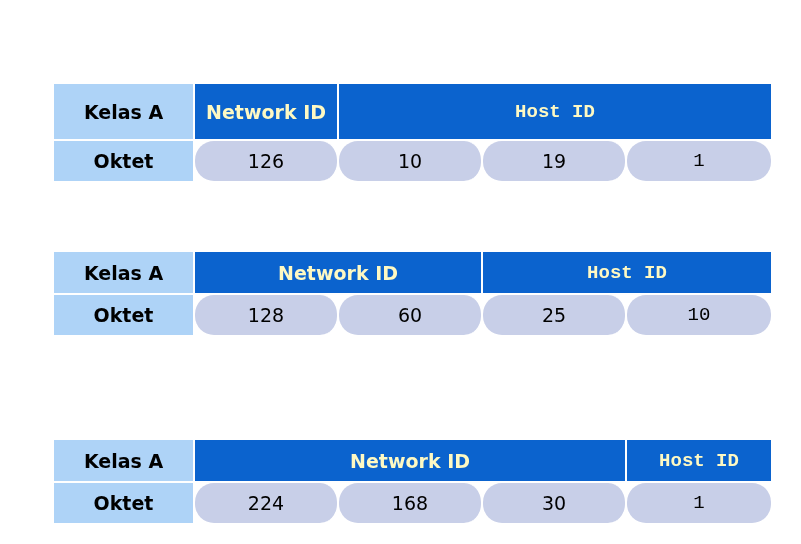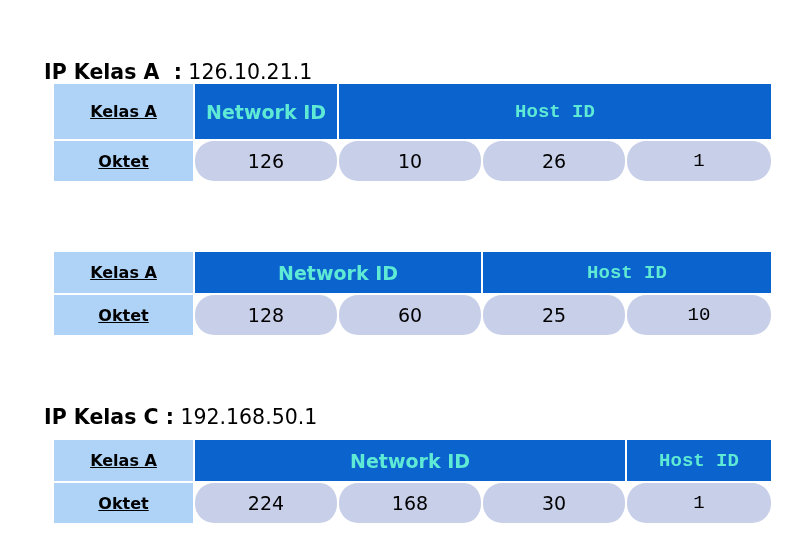--- a/index.html
+++ b/index.html
@@ -60,27 +60,26 @@
     font-family: Liberation Mono, monospace;
   }
   .ip-table tr:last-child td {
     border-bottom: none;
   }
 
   .cell-label {
     background: #aed3f7;
     color: #000000;
     font-weight: bold;
-    font-size: 16px;
+    font-size: 19px;
     width: 141px;
-    text-decoration: underline;
   }
   .cell-head {
     background: #0b63ce;
-    color: #5eead4;
+    color: #fef9c3;
     font-weight: bold;
     font-size: 19px;
   }
   .cell-data {
     background: #c8cfe8;
     color: #000000;
     font-weight: normal;
     font-size: 19px;
     border-radius: 19px;
   }
@@ -98,43 +97,40 @@
   #title-b  { top: 208px; }
   #table-b  { top: 252px; }
   #title-c  { top: 378px; }
   #table-c  { top: 440px; }
 </style>
 </head>
 <body>
 
 <div class="page">
 
-  <div class="section-title" id="title-a">
-    <span class="lbl">IP Kelas A  :</span><span class="ip"> 126.10.21.1</span>
-  </div>
 
   <table class="ip-table t1" id="table-a">
     <colgroup>
       <col style="width:141px">
       <col style="width:144px">
       <col style="width:144px">
       <col style="width:144px">
       <col style="width:144px">
     </colgroup>
     <tbody>
       <tr class="row-head">
         <td class="cell-label">Kelas A</td>
         <td class="cell-head" colspan="1">Network ID</td>
         <td class="cell-head" colspan="3">Host ID</td>
       </tr>
       <tr class="row-data">
         <td class="cell-label">Oktet</td>
         <td class="cell-data">126</td>
         <td class="cell-data">10</td>
-        <td class="cell-data">26</td>
+        <td class="cell-data">19</td>
         <td class="cell-data">1</td>
       </tr>
     </tbody>
   </table>
 
 
   <table class="ip-table t2" id="table-b">
     <colgroup>
       <col style="width:141px">
       <col style="width:144px">
@@ -151,23 +147,20 @@
       <tr class="row-data">
         <td class="cell-label">Oktet</td>
         <td class="cell-data">128</td>
         <td class="cell-data">60</td>
         <td class="cell-data">25</td>
         <td class="cell-data">10</td>
       </tr>
     </tbody>
   </table>
 
-  <div class="section-title" id="title-c">
-    <span class="lbl">IP Kelas C :</span><span class="ip"> 192.168.50.1</span>
-  </div>
 
   <table class="ip-table t3" id="table-c">
     <colgroup>
       <col style="width:141px">
       <col style="width:144px">
       <col style="width:144px">
       <col style="width:144px">
       <col style="width:144px">
     </colgroup>
     <tbody>

